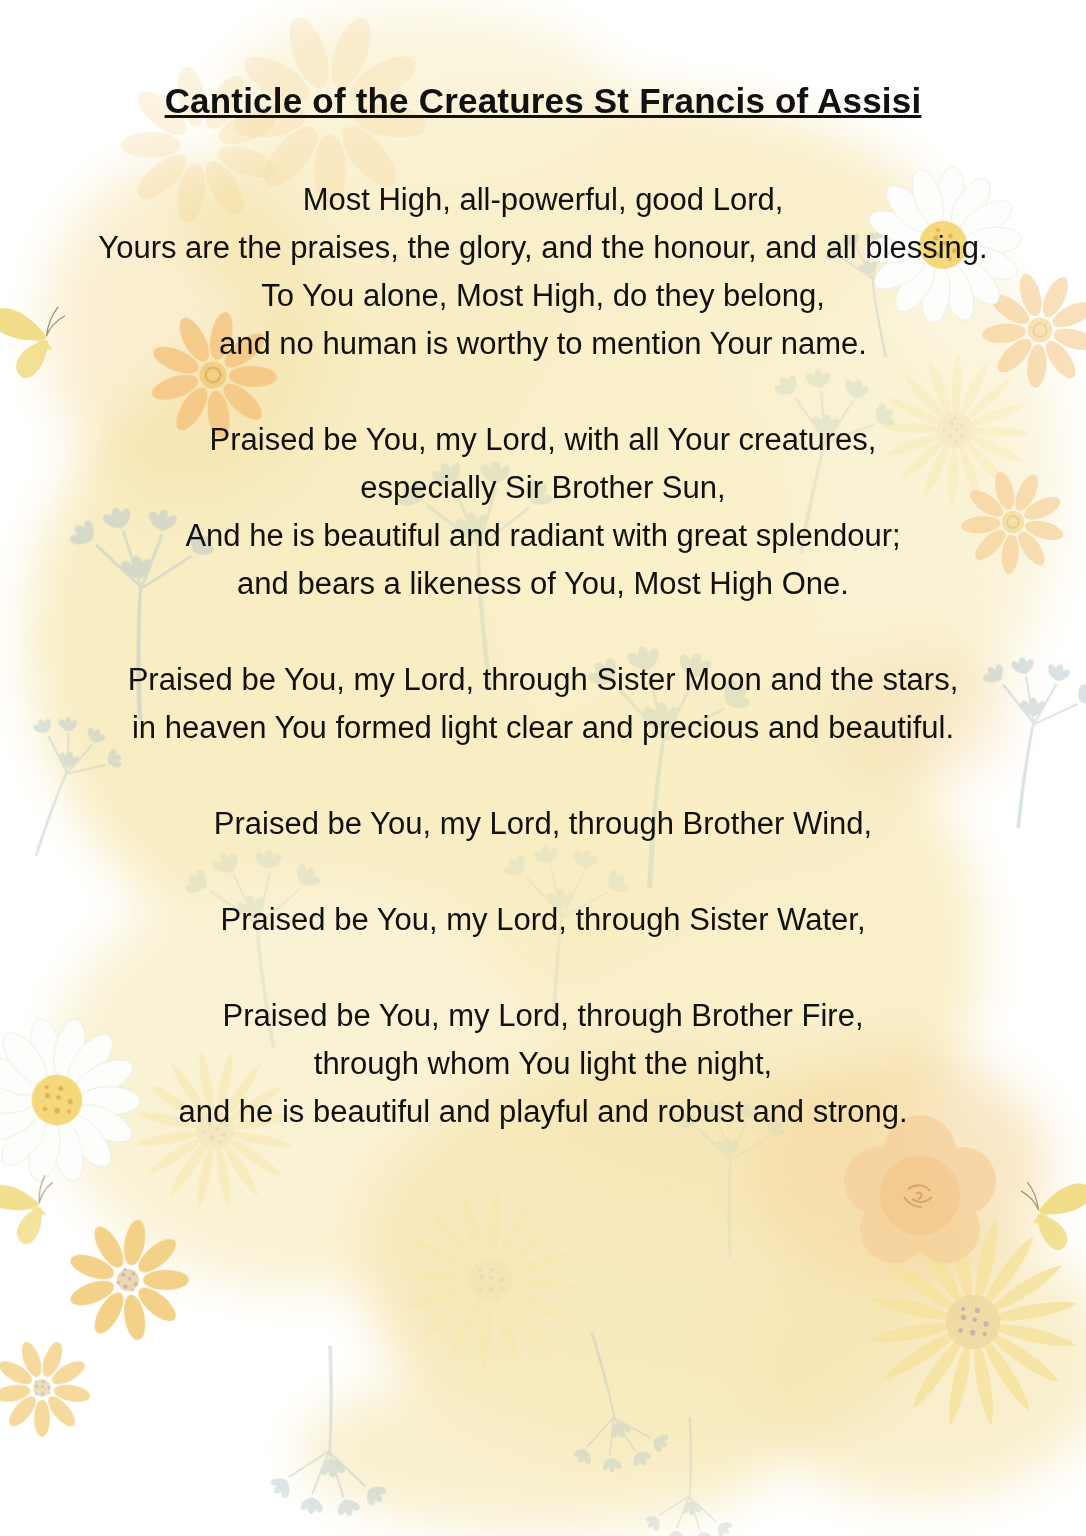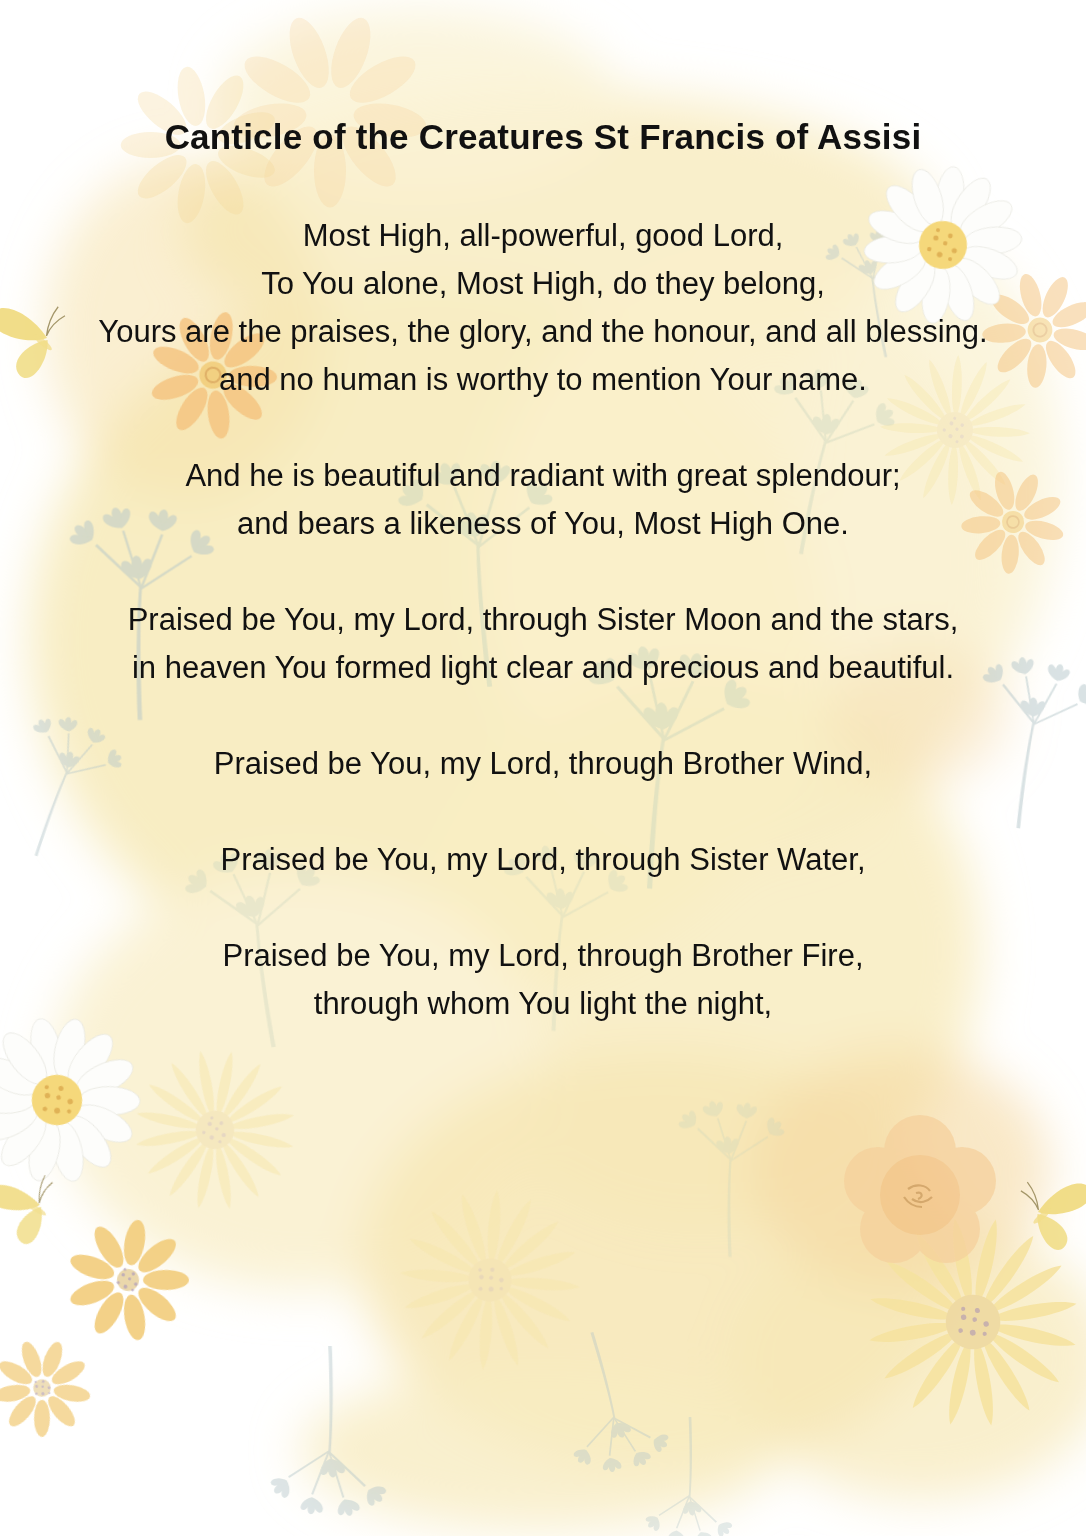--- a/index.html
+++ b/index.html
@@ -13,25 +13,26 @@
   .bg{position:absolute;left:0;top:0;width:1086px;height:1536px;}
   .content{
     position:relative;
     z-index:2;
     width:100%;
     text-align:center;
     color:#111111;
   }
   .title{
     margin:0;
-    padding-top:119px;
+    padding-top:83px;
     font-size:35px;
     line-height:36px;
     font-weight:700;
     letter-spacing:.2px;
+    text-decoration:underline;
   }
   .stanza{margin:48px 0 0 0;font-size:31px;font-weight:400;}
   .stanza-first{margin-top:57px;}
   .line{line-height:48px;white-space:nowrap;text-align:center;}
 </style>
 </head>
 <body>
 
 <div class="page">
 
@@ -291,41 +292,44 @@
           <use href="#butterfly" fill="currentColor"></use>
         </g>
     </g>
   </svg>
 
   <div class="content">
     <h1 class="title">Canticle of the Creatures St Francis of Assisi</h1>
 
     <p class="stanza stanza-first">
       <span class="line" style="display:block">Most High, all-powerful, good Lord,</span>
+      <span class="line" style="display:block">Yours are the praises, the glory, and the honour, and all blessing.</span>
       <span class="line" style="display:block">To You alone, Most High, do they belong,</span>
-      <span class="line" style="display:block">Yours are the praises, the glory, and the honour, and all blessing.</span>
       <span class="line" style="display:block">and no human is worthy to mention Your name.</span>
     </p>
 
     <p class="stanza">
+      <span class="line" style="display:block">Praised be You, my Lord, with all Your creatures,</span>
+      <span class="line" style="display:block">especially Sir Brother Sun,</span>
       <span class="line" style="display:block">And he is beautiful and radiant with great splendour;</span>
       <span class="line" style="display:block">and bears a likeness of You, Most High One.</span>
     </p>
 
     <p class="stanza">
       <span class="line" style="display:block">Praised be You, my Lord, through Sister Moon and the stars,</span>
       <span class="line" style="display:block">in heaven You formed light clear and precious and beautiful.</span>
     </p>
 
     <p class="stanza">
       <span class="line" style="display:block">Praised be You, my Lord, through Brother Wind,</span>
     </p>
 
     <p class="stanza">
       <span class="line" style="display:block">Praised be You, my Lord, through Sister Water,</span>
     </p>
 
     <p class="stanza">
       <span class="line" style="display:block">Praised be You, my Lord, through Brother Fire,</span>
       <span class="line" style="display:block">through whom You light the night,</span>
+      <span class="line" style="display:block">and he is beautiful and playful and robust and strong.</span>
     </p>
   </div>
 </div>
 
 </body></html>

